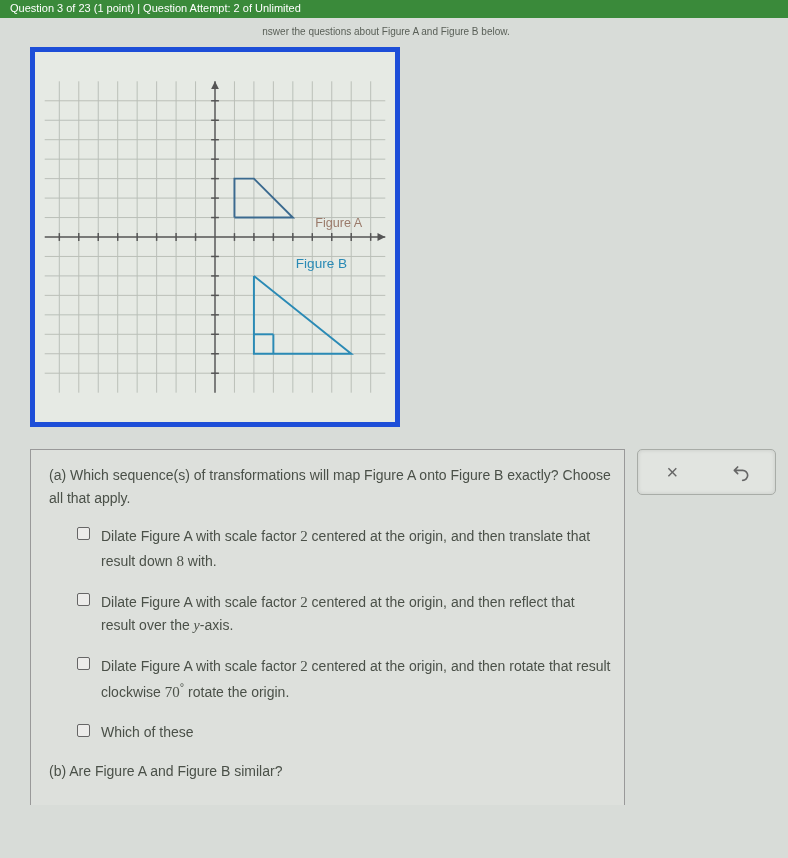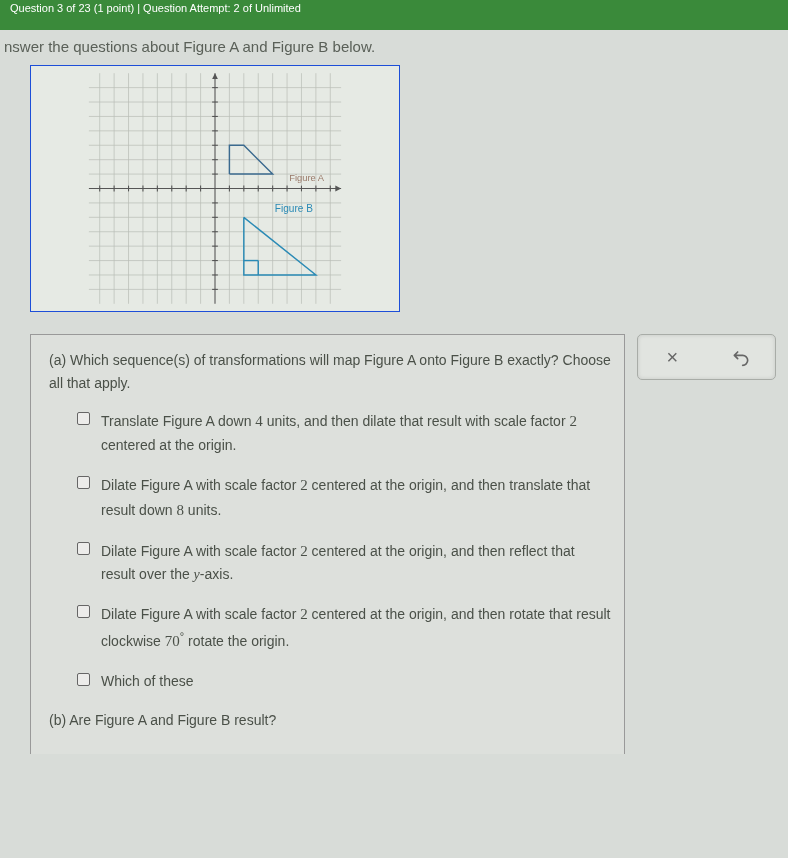--- a/index.html
+++ b/index.html
@@ -8,33 +8,34 @@
   background: #d8dcd8;
   width: 788px;
   height: 858px;
   overflow: hidden;
   font-size: 14px;
   color: #4a5048;
 }
 .top-bar {
   background: #3a8a3a;
   color: #fff;
-  height: 30px;
+  height: 18px;
   padding: 2px 10px;
   font-size: 11px;
 }
 .prompt {
   padding: 8px 20px 10px 4px;
-  font-size: 15px;
+  font-size: 10px;
   color: #5a6058;
+  text-align: center;
 }
 .graph-box {
   width: 370px;
-  height: 247px;
-  border: 1px solid #1d4ed8;
+  height: 380px;
+  border: 5px solid #1d4ed8;
   background: #e6eae4;
   margin-left: 30px;
   position: relative;
 }
 .graph-svg { width: 100%; height: 100%; }
 .grid-line { stroke: #b9beb7; stroke-width: 1; }
 .axis-line { stroke: #555; stroke-width: 1.5; }
 .tick { stroke: #555; stroke-width: 1.5; }
 .fig-a { fill: none; stroke: #3b6a8f; stroke-width: 2; }
 .fig-b { fill: none; stroke: #2a8ab5; stroke-width: 2; }
@@ -194,40 +195,36 @@
     <text class="fig-label-b" x="268" y="202">Figure B</text>
   </svg>
 </div>
 
 <div class="q-container">
   <div class="q-box">
     <div class="q-part">(a)  Which sequence(s) of transformations will map Figure A onto Figure B exactly? Choose all that apply.</div>
     <div class="options">
       <div class="option">
         <span class="chk"></span>
-        <span><span>Translate Figure A down </span><span class="math-num">4</span><span> units, and then dilate that result with scale factor </span><span class="math-num">2</span><span> centered at the origin.</span></span>
-      </div>
-      <div class="option">
-        <span class="chk"></span>
-        <span><span>Dilate Figure A with scale factor </span><span class="math-num">2</span><span> centered at the origin, and then translate that result down </span><span class="math-num">8</span><span> units.</span></span>
+        <span><span>Dilate Figure A with scale factor </span><span class="math-num">2</span><span> centered at the origin, and then translate that result down </span><span class="math-num">8</span><span> with.</span></span>
       </div>
       <div class="option">
         <span class="chk"></span>
         <span><span>Dilate Figure A with scale factor </span><span class="math-num">2</span><span> centered at the origin, and then reflect that result over the </span><span class="math-var">y</span><span>-axis.</span></span>
       </div>
       <div class="option">
         <span class="chk"></span>
         <span><span>Dilate Figure A with scale factor </span><span class="math-num">2</span><span> centered at the origin, and then rotate that result clockwise </span><span class="math-num">70</span><span class="degree">°</span><span> rotate the origin.</span></span>
       </div>
       <div class="option">
         <span class="chk"></span>
         <span>Which of these</span>
       </div>
     </div>
-    <div class="q-part" style="margin-top:6px;">(b)  Are Figure A and Figure B result?</div>
+    <div class="q-part" style="margin-top:6px;">(b)  Are Figure A and Figure B similar?</div>
   </div>
 
   <div class="side-btns">
     <div class="btn-x">
       <span>×</span>
     </div>
     <div class="btn-undo">
       <svg class="undo-svg" viewBox="0 0 24 24">
         <path d="M4 10 L8 6 M4 10 L8 14 M4 10 H14 A6 6 0 1 1 14 22"></path>
       </svg>

